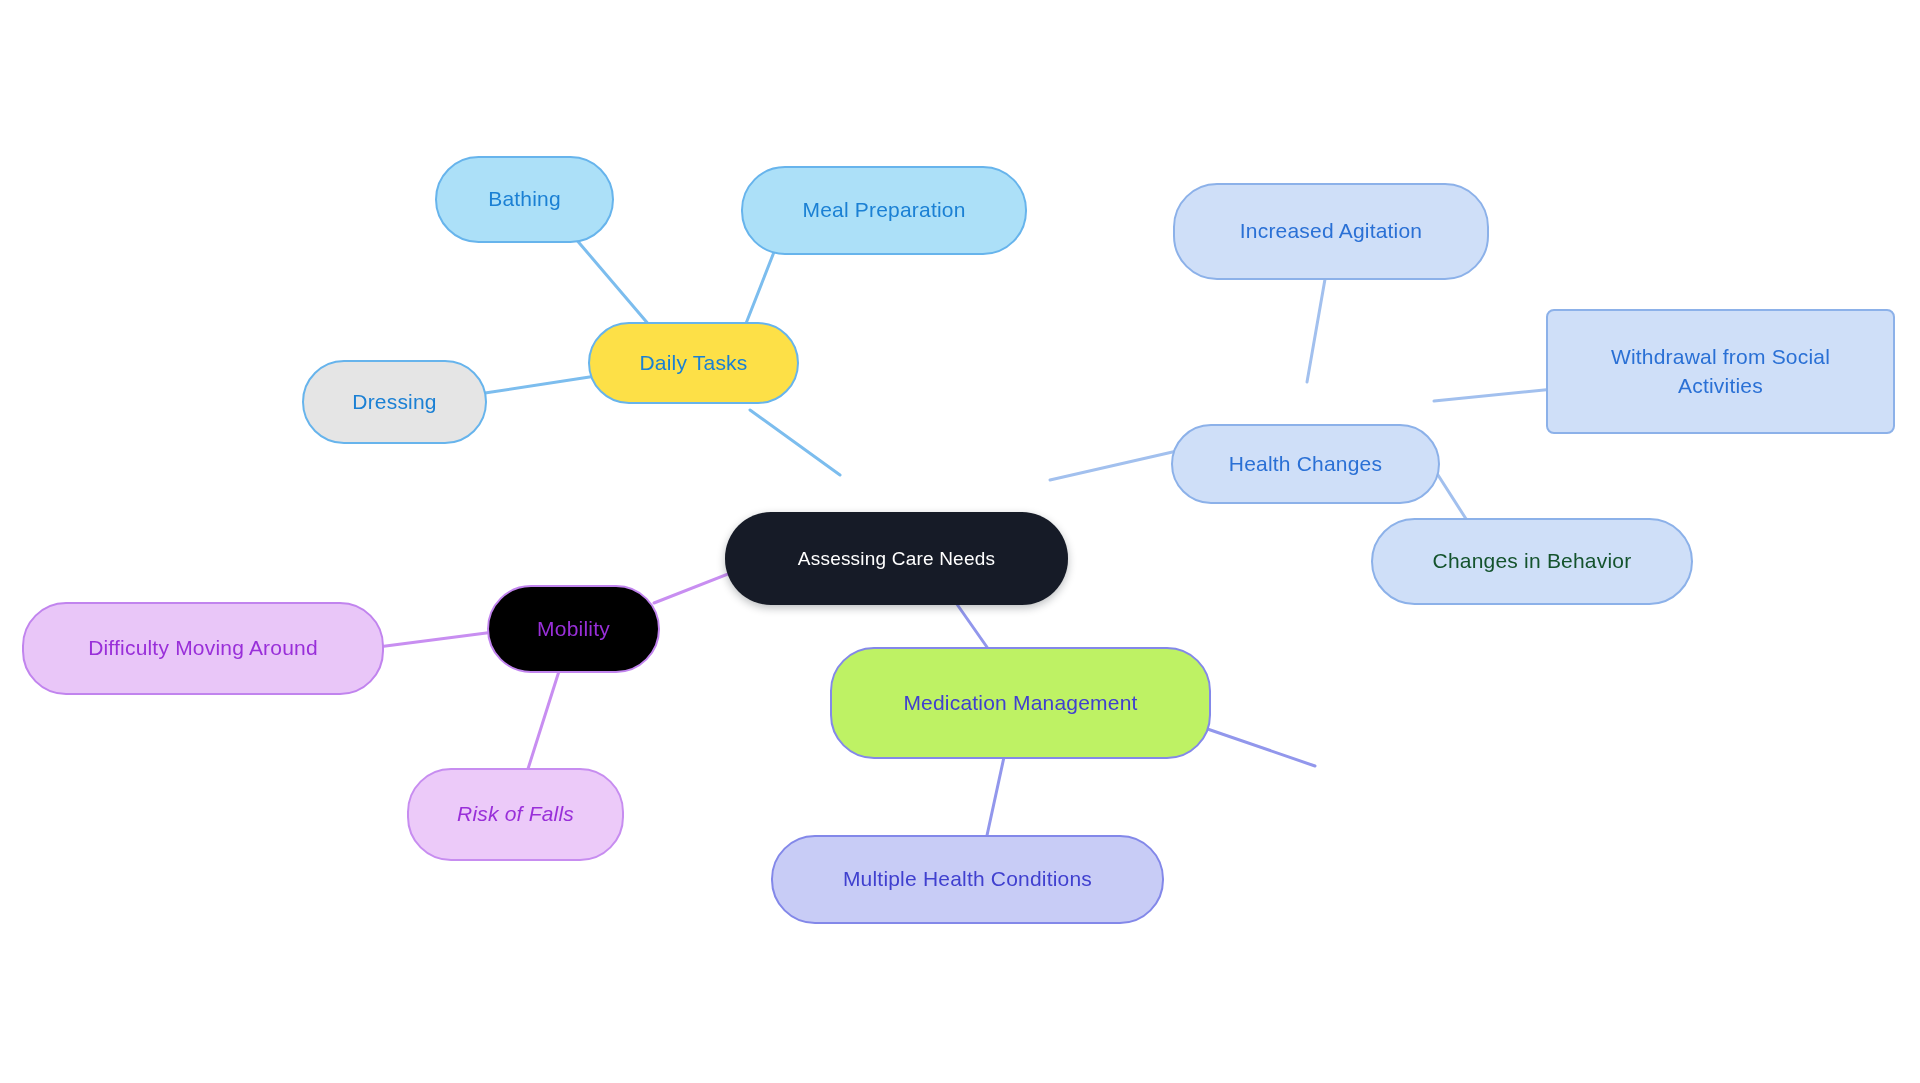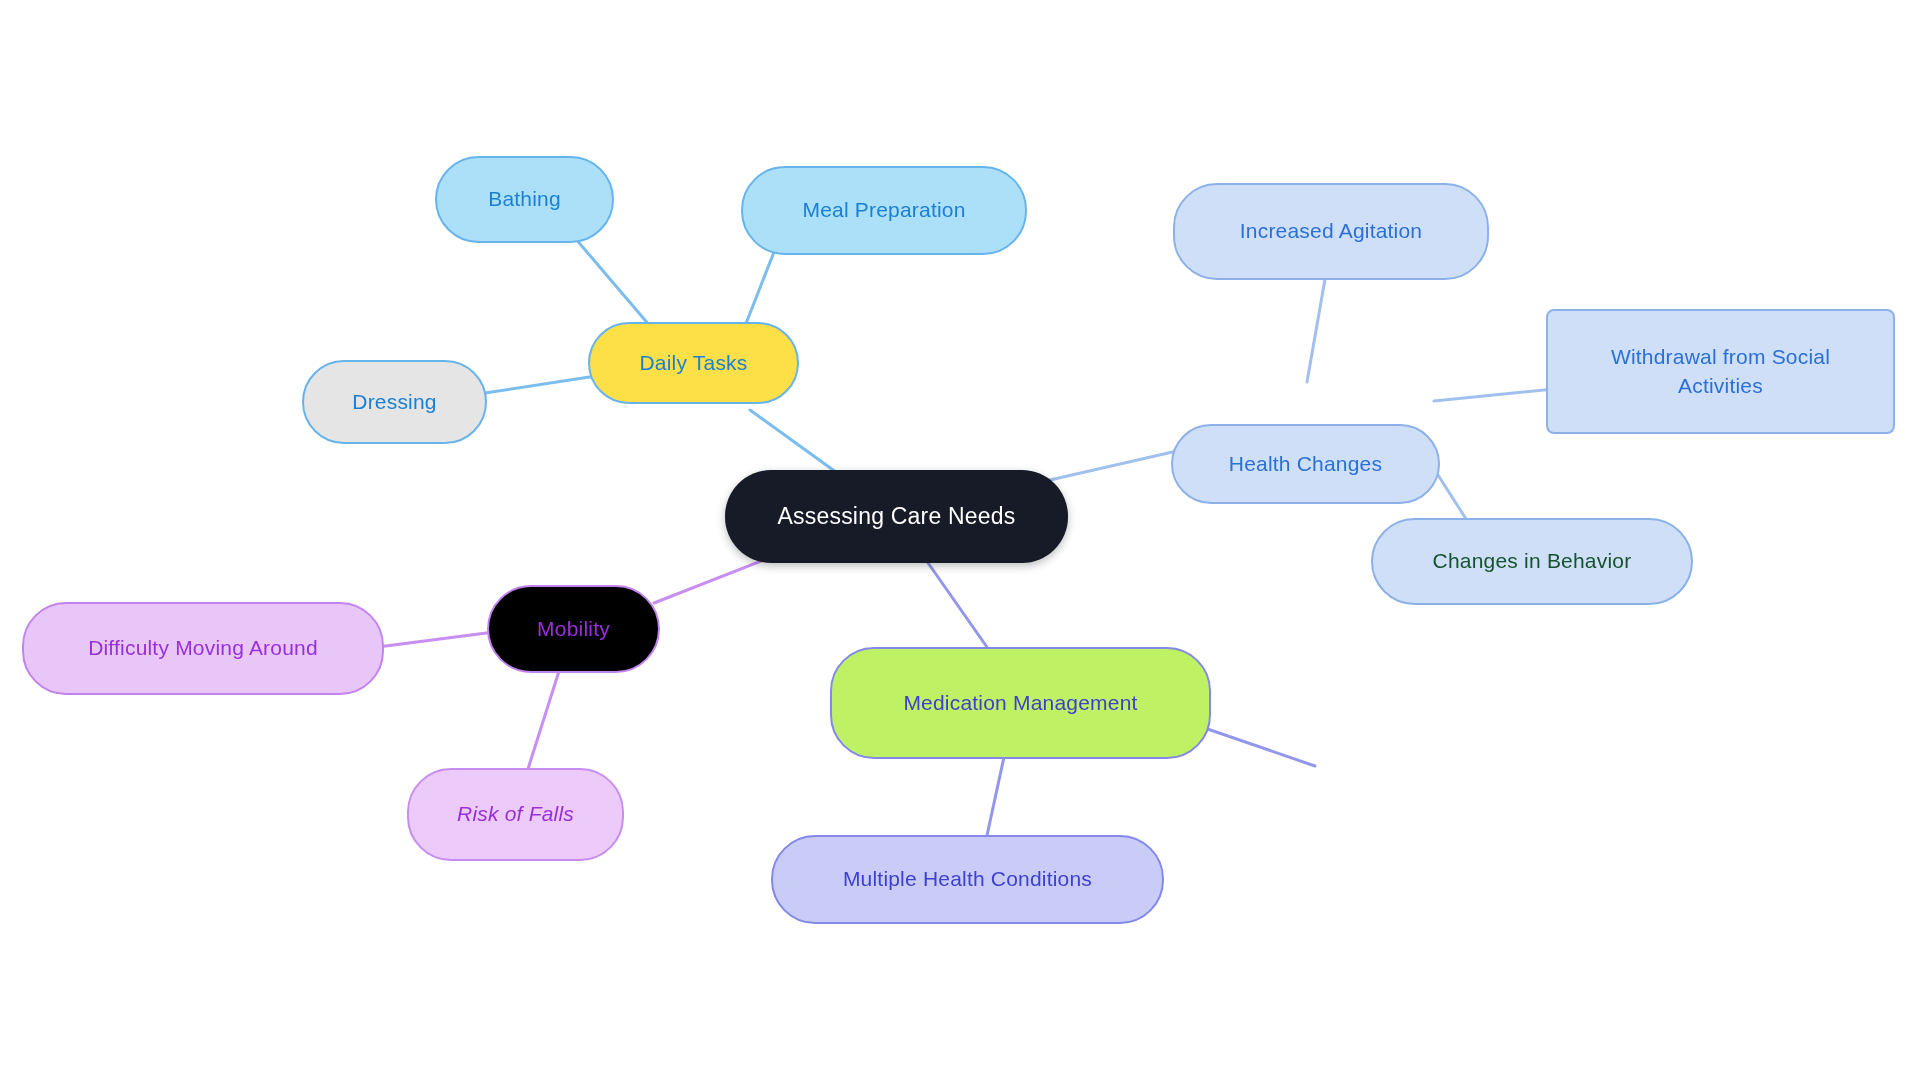--- a/index.html
+++ b/index.html
@@ -33,22 +33,23 @@
     border: 2px solid transparent;
     font-size: 21px;
     line-height: 1.35;
     letter-spacing: 0.2px;
     cursor: pointer;
     user-select: none;
   }
   .node.root {
     border: none;
     border-radius: 46px;
-    font-size: 23px;
+    font-size: 19px;
     box-shadow: 0 3px 8px rgba(15, 20, 30, 0.28);
+    margin-top: 42px;
   }
   .node.wrap2 {
     border-radius: 8px;
     padding: 7px 30px;
   }
 </style>
 </head>
 <body>
 
 <div class="canvas">

